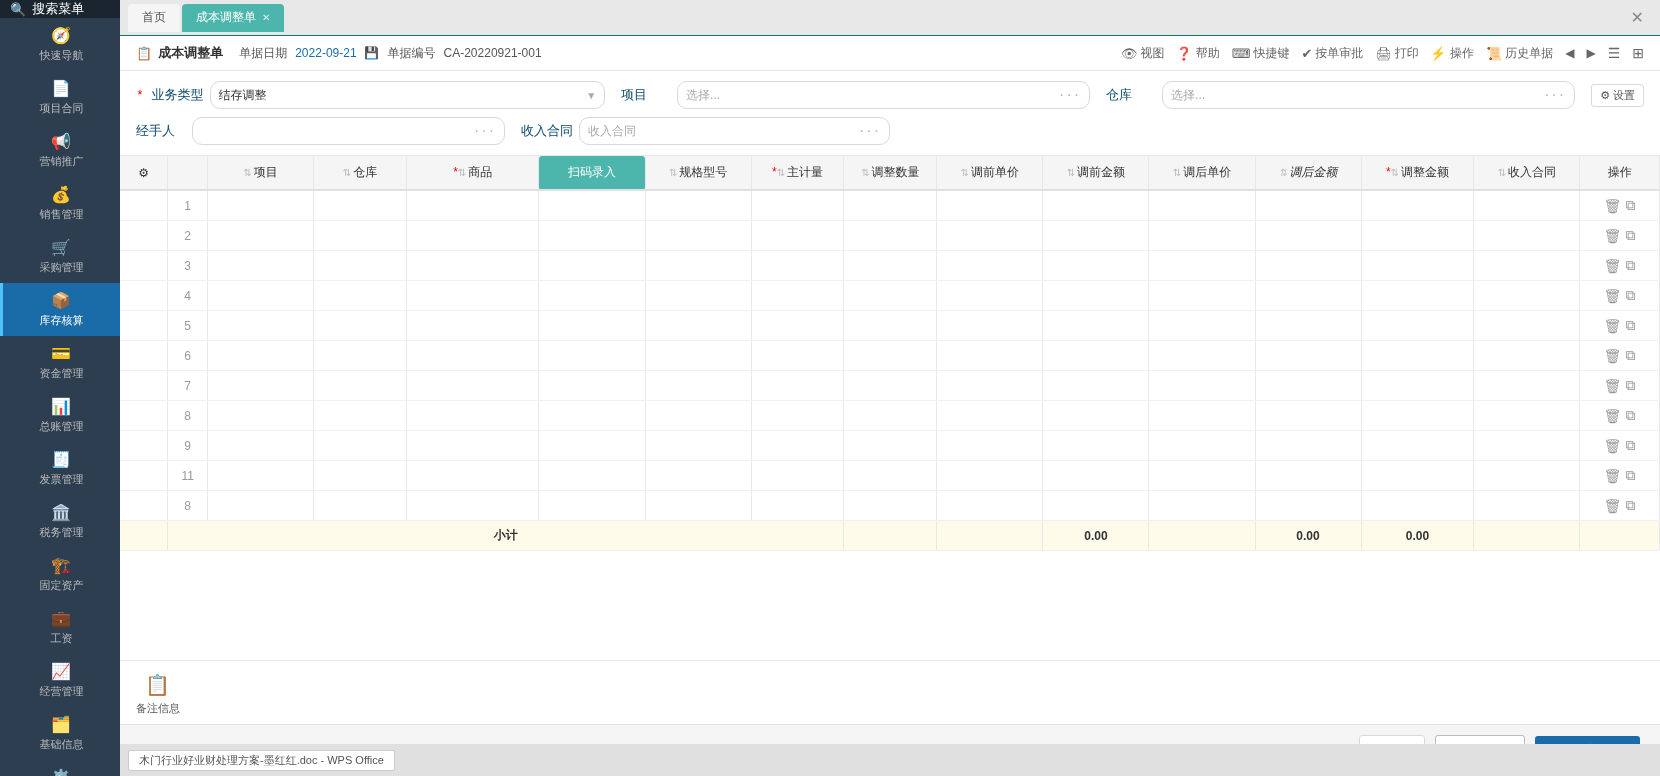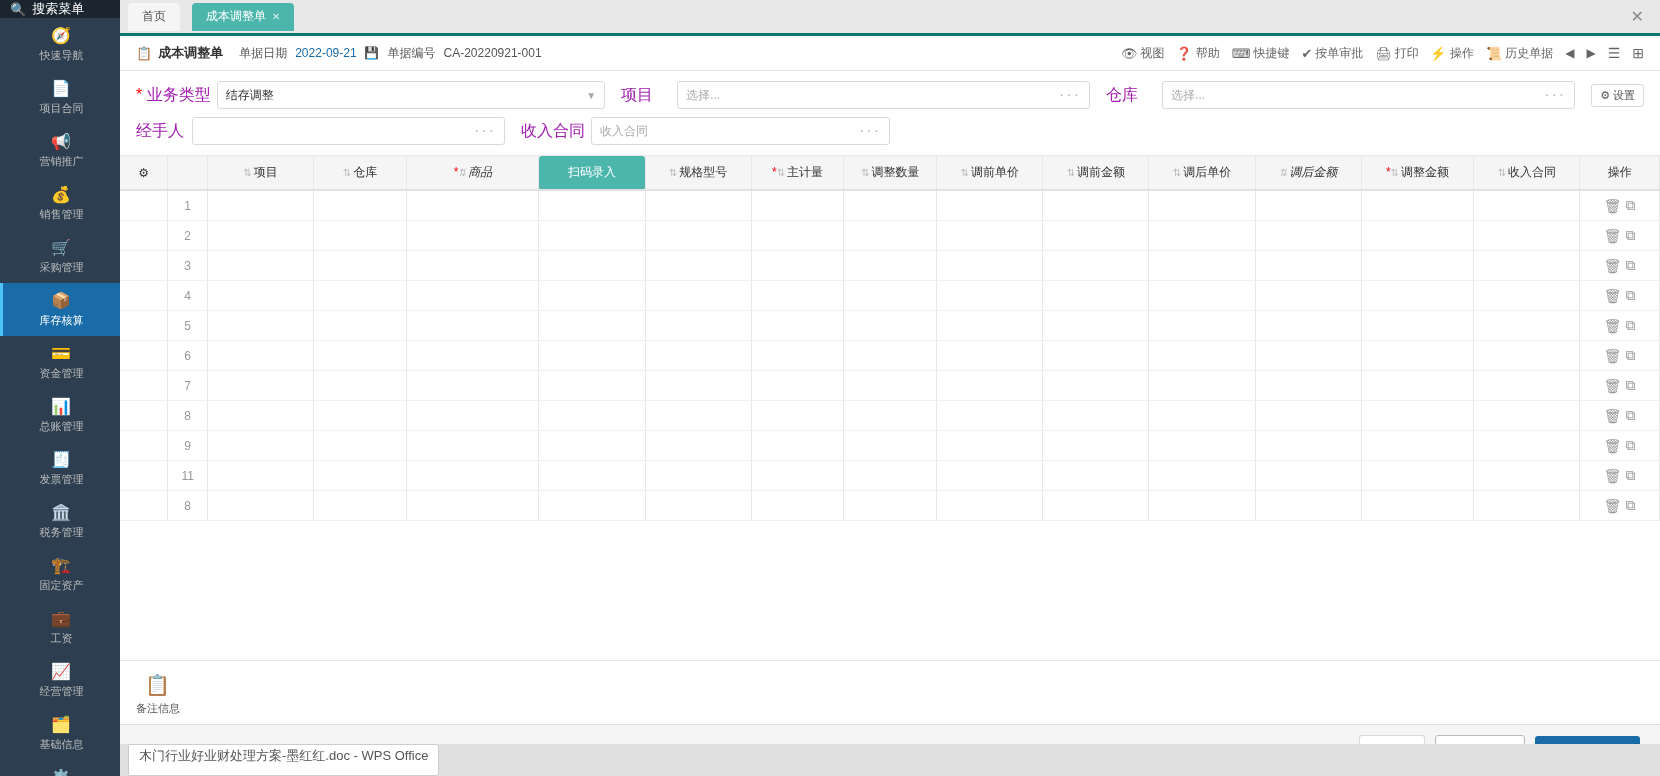--- a/index.html
+++ b/index.html
@@ -49,22 +49,22 @@
       overflow: hidden;
     }
 
     
     .tab-bar {
       display: flex;
       align-items: center;
       background: #e8e8e8;
       height: 36px;
       padding: 0 8px;
-      gap: 12px;
-      border-bottom: 3px solid #0f766e;
+      gap: 2px;
+      border-bottom: 1px solid #0f766e;
     }
     .tab {
       display: flex;
       align-items: center;
       padding: 0 14px;
       height: 28px;
       border-radius: 4px 4px 0 0;
       cursor: pointer;
       font-size: 12px;
       gap: 6px;
@@ -134,33 +134,34 @@
       align-items: center;
       gap: 16px;
     }
     .form-field {
       display: flex;
       align-items: center;
       gap: 6px;
       flex: 1;
     }
     .field-label {
-      color: #a21caf;
+      color: #0c4a6e;
       white-space: nowrap;
-      font-size: 16px;
+      font-size: 13px;
       min-width: 50px;
+      font-family: Liberation Mono, monospace;
     }
     .field-label.required::before {
       content: '* ';
       color: red;
     }
     .field-input {
       flex: 1;
       border: 1px solid #d9d9d9;
-      border-radius: 3px;
+      border-radius: 10px;
       padding: 4px 8px;
       font-size: 12px;
       color: #333;
       display: flex;
       align-items: center;
       justify-content: space-between;
       min-height: 28px;
       background: #fff;
       cursor: pointer;
     }
@@ -218,21 +219,21 @@
       font-weight: bold;
       color: #333;
     }
     .subtotal-label { color: #666; text-align: left; padding-left: 8px; }
 
     
     .gear-col { width: 36px; }
     .row-num-col { width: 30px; }
     .project-col { width: 80px; }
     .warehouse-col { width: 70px; }
-    .goods-col { width: 100px; font-style: italic; }
+    .goods-col { width: 100px; }
     .scan-col { width: 80px; }
     .spec-col { width: 80px; }
     .unit-col { width: 70px; }
     .qty-col { width: 70px; }
     .before-price-col { width: 80px; }
     .before-amount-col { width: 80px; }
     .after-price-col { width: 80px; }
     .after-amount-col { width: 80px; font-style: italic; }
     .adjust-amount-col { width: 85px; }
     .income-col { width: 80px; }
@@ -302,22 +303,23 @@
 
     
     .taskbar {
       position: fixed;
       bottom: 0;
       left: 120px;
       right: 0;
       height: 32px;
       background: #e0e0e0;
       display: flex;
+      align-items: center;
       padding: 0 8px;
-      font-size: 13px;
+      font-size: 11px;
       color: #555;
       z-index: 100;
     }
     .taskbar-item {
       background: #fff;
       border: 1px solid #ccc;
       border-radius: 2px;
       padding: 2px 10px;
       cursor: pointer;
     }
@@ -786,20 +788,32 @@
       <td></td>
       <td></td>
       <td></td>
       <td>
         <div class="action-cell">
           <button class="action-btn" title="删除">🗑</button>
           <button class="action-btn" title="复制">⧉</button>
         </div>
       </td>
     </tr>
+          <tr class="subtotal-row">
+    <td></td>
+    <td class="subtotal-label" colspan="7">小计</td>
+    <td></td>
+    <td></td>
+    <td>0.00</td>
+    <td></td>
+    <td>0.00</td>
+    <td>0.00</td>
+    <td></td>
+    <td></td>
+  </tr>
         </tbody>
     </table>
   </div>
 
   <div class="notes-area">
     <div class="notes-icon-wrapper">
       <span class="notes-icon">📋</span>
       <span>备注信息</span>
     </div>
   </div>

